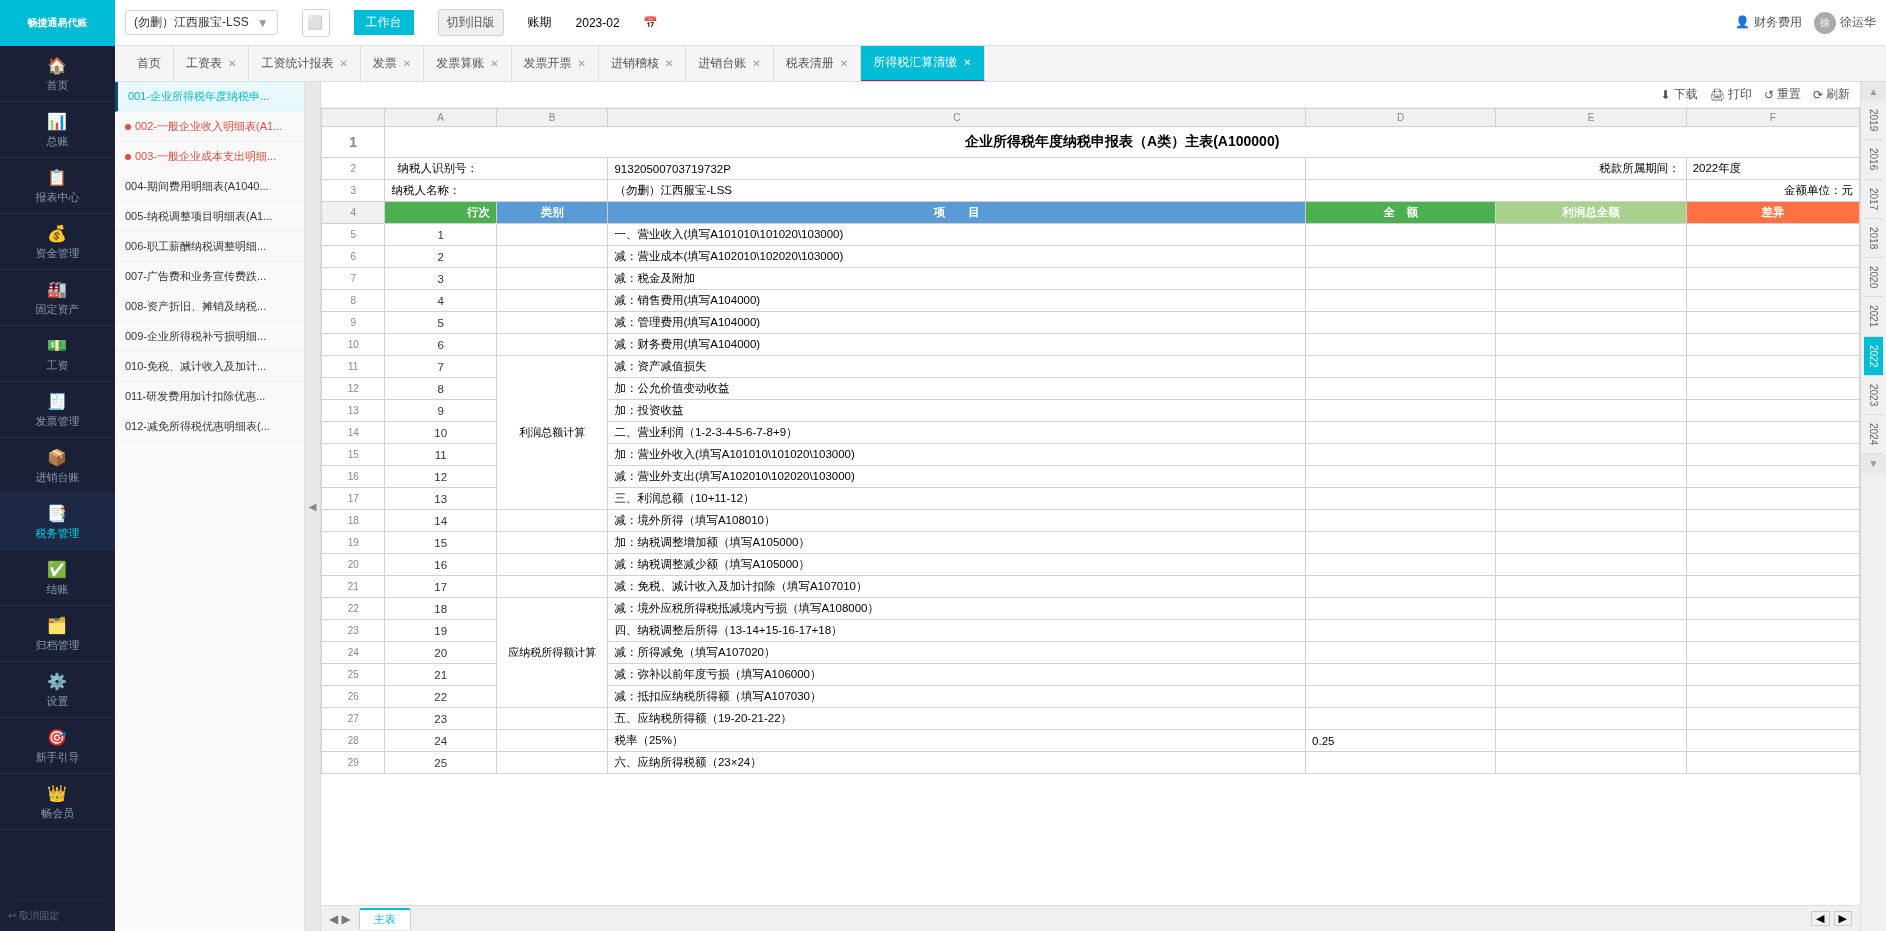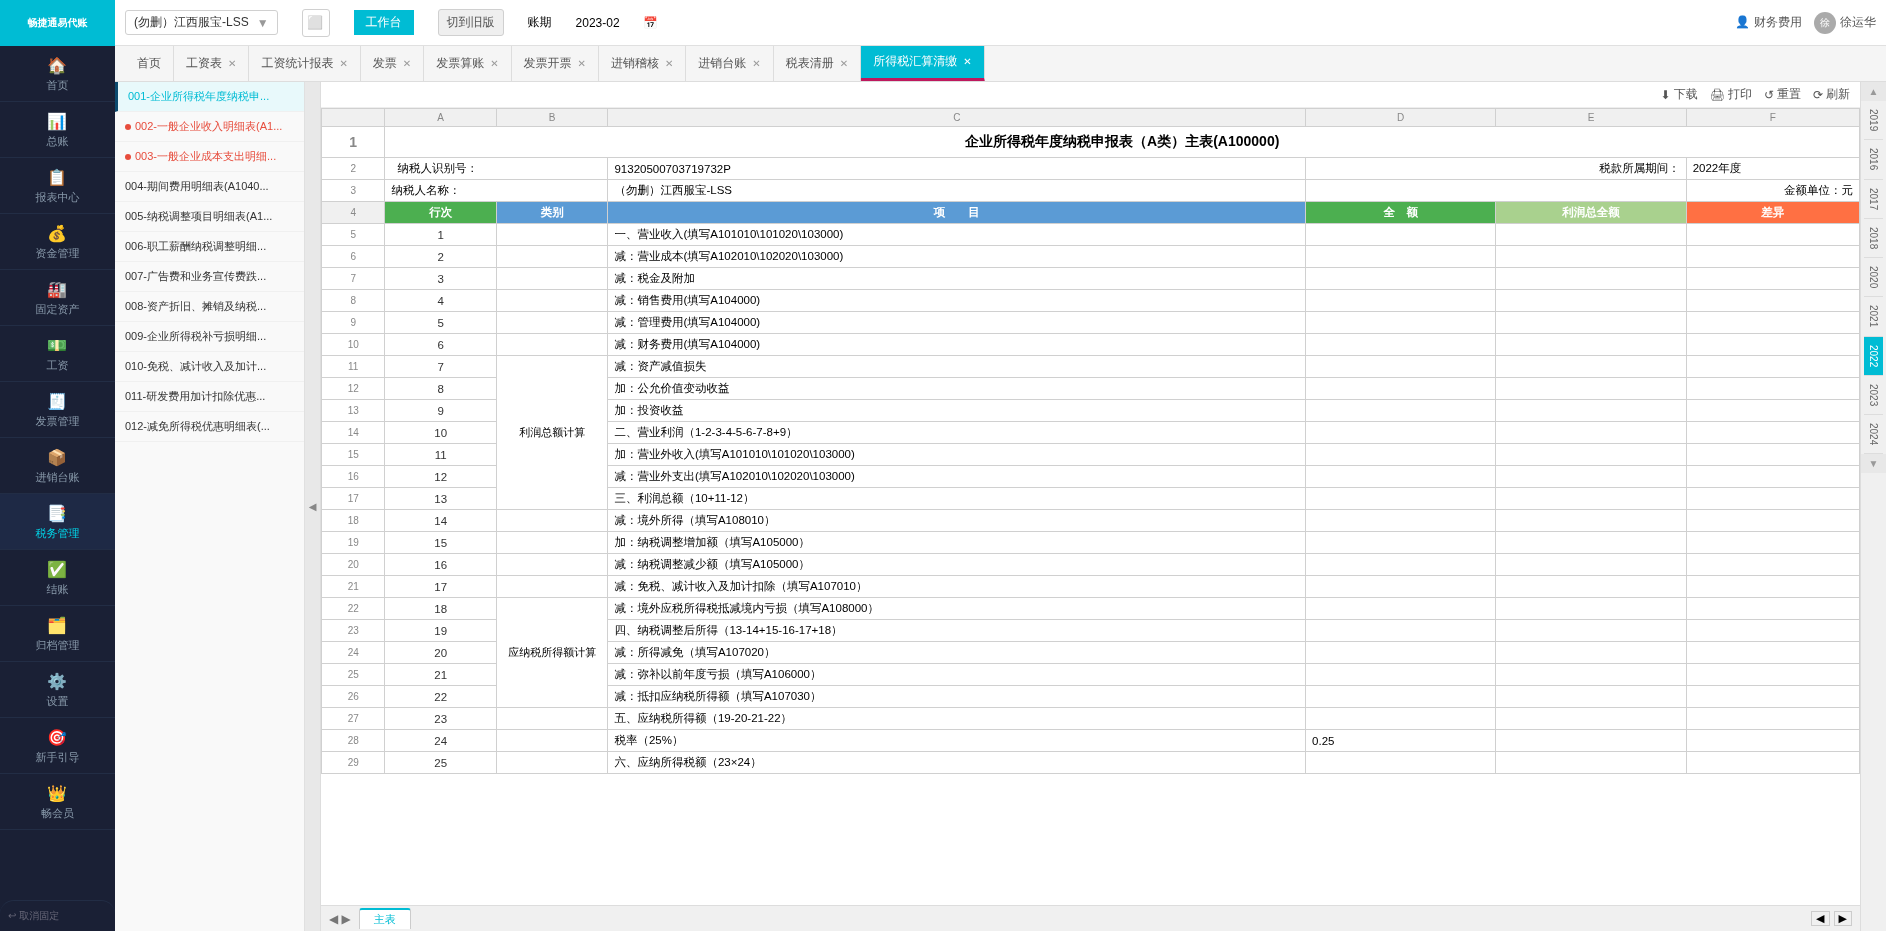--- a/index.html
+++ b/index.html
@@ -23,21 +23,21 @@
     .header-company .caret { color: #999; margin-left: 4px; }
     .header-icon-btn { width: 28px; height: 28px; border: 1px solid #d0d0d0; border-radius: 3px; display: flex; align-items: center; justify-content: center; cursor: pointer; color: #555; font-size: 13px; }
     .header-workbench { background: #00bcd4; color: #fff; border: none; border-radius: 0; padding: 4px 12px; font-size: 12px; cursor: pointer; }
     .header-switch { border: 1px solid #d0d0d0; border-radius: 3px; padding: 4px 8px; font-size: 12px; color: #555; cursor: pointer; }
     .header-right { margin-left: auto; display: flex; align-items: center; gap: 12px; font-size: 12px; color: #555; }
 
     
     .tabbar { height: 36px; background: #f5f5f5; border-bottom: 1px solid #ddd; display: flex; align-items: center; padding-left: 10px; overflow-x: auto; }
     .tab { display: flex; align-items: center; height: 36px; padding: 0 12px; font-size: 12px; color: #555; cursor: pointer; border-right: 1px solid #ddd; white-space: nowrap; gap: 4px; }
     .tab:first-child { font-weight: normal; }
-    .tab.active { background: #fff; color: #00bcd4; border-bottom: 4px solid #be185d; justify-content: center; }
+    .tab.active { background: #fff; color: #00bcd4; border-bottom: 2px solid #be185d; justify-content: center; }
     .tab.highlight { background: #00bcd4; color: #fff; border-radius: 0; }
     .tab .close { color: #999; font-size: 10px; margin-left: 2px; }
 
     
     .notice { background: #fff8f0; border-left: 3px solid #e6a23c; padding: 6px 12px; font-size: 11px; color: #c0392b; line-height: 1.6; margin: 0; }
 
     
     .content { flex: 1; display: flex; overflow: hidden; }
 
     
@@ -252,21 +252,21 @@
             <tr class="info-row">
               <td class="row-index">3</td>
               <td colspan="2" style="padding:3px 6px;">纳税人名称：</td>
               <td>（勿删）江西服宝-LSS</td>
               <td colspan="2"></td>
               <td style="text-align:right;">金额单位：元</td>
             </tr>
 
             <tr>
               <td class="row-index">4</td>
-              <td class="col-header" style="background:#4caf50;">行次</td>
+              <td class="col-header" style="background:#4caf50;text-align:right;">行次</td>
               <td class="col-header" style="background:#5b9bd5;">类别</td>
               <td class="col-header" style="background:#5b9bd5;">项　　目</td>
               <td class="col-header" style="background:#4caf50;">全　额</td>
               <td class="col-header" style="background:#a9d18e;">利润总全额</td>
               <td class="col-header" style="background:#ff7043;">差异</td>
             </tr>
 
             <tr class="data-row">
               <td class="row-index">5</td>
                 <td class="row-num">1</td>

